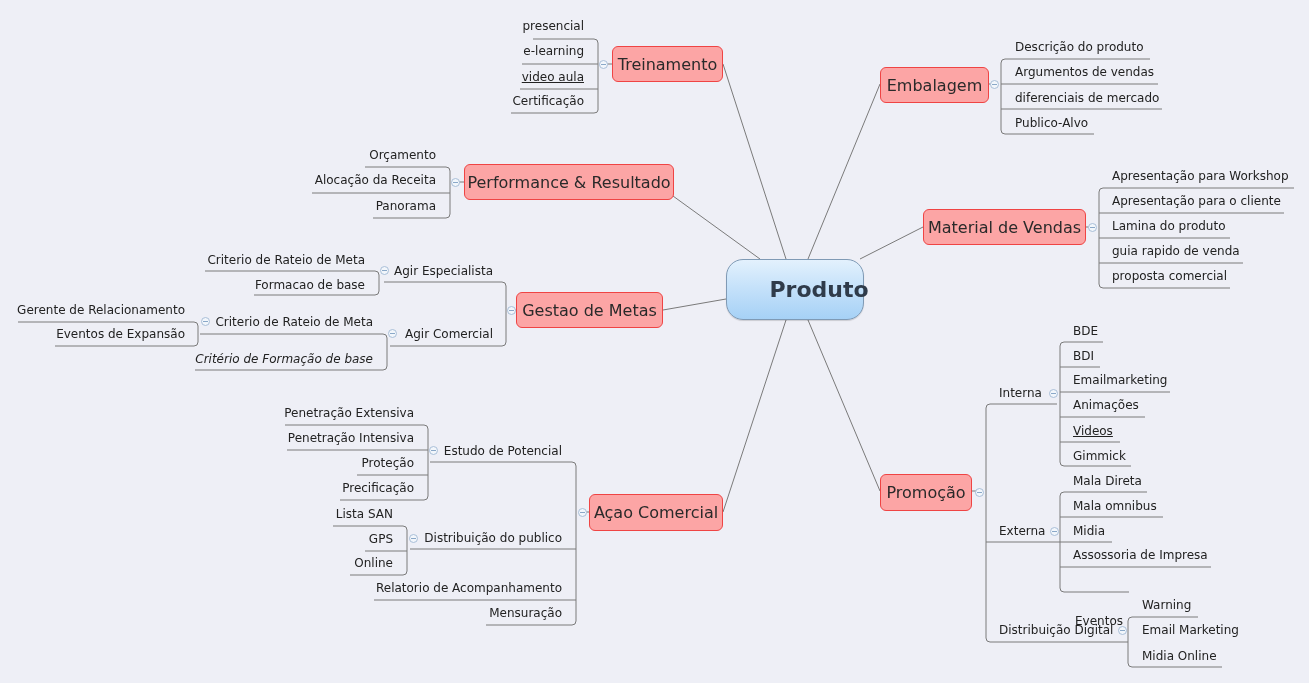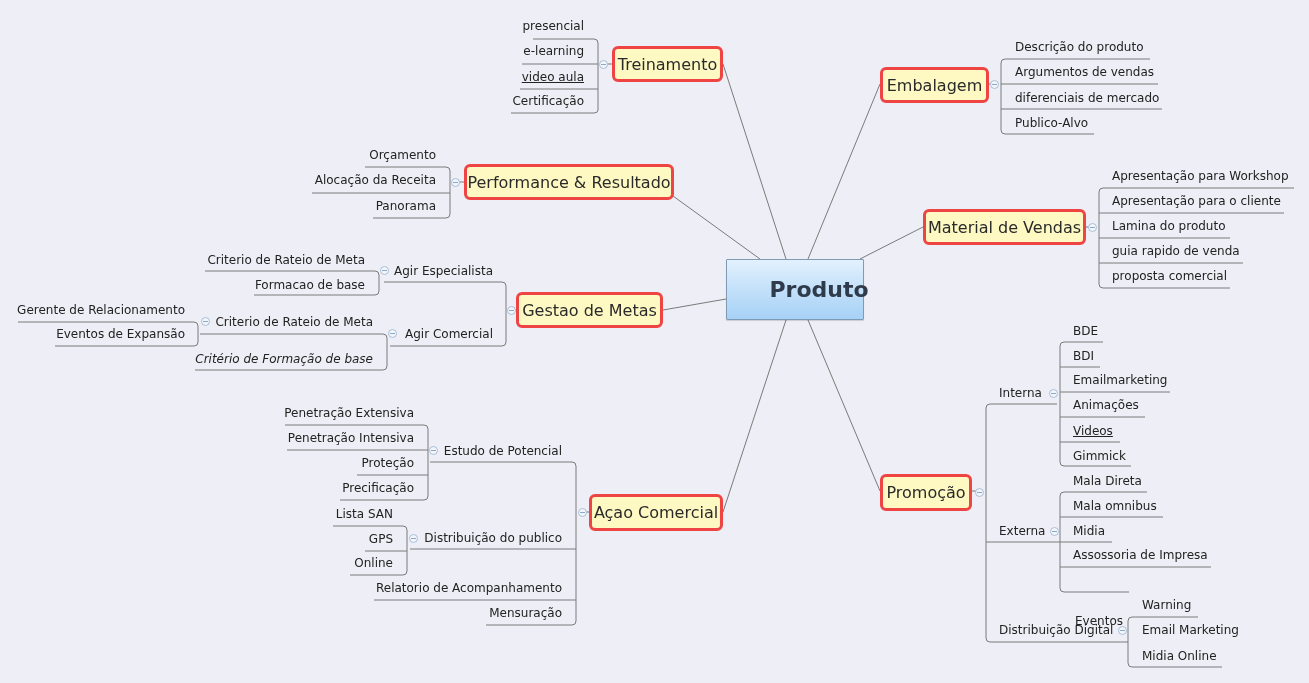--- a/index.html
+++ b/index.html
@@ -6,31 +6,31 @@
   body {
     width:1309px; height:683px; overflow:hidden;
     background:#eeeff6;
     font-family:"DejaVu Sans", sans-serif;
     position:relative;
   }
   #lines { position:absolute; left:0; top:0; width:1309px; height:683px; }
   .central {
     position:absolute; left:726px; top:259px; width:138px; height:61px;
     box-sizing:border-box;
-    border:1px solid #7f9ab5; border-radius:1px;
+    border:1px solid #7f9ab5; border-radius:17px;
     background:linear-gradient(#e3f1fd 0%, #c6e2fa 45%, #a6d1f6 100%);
     display:flex; align-items:center; justify-content:center;
     font-family:"DejaVu Sans", sans-serif; font-weight:bold; font-size:22px; color:#2f3b4a;
     box-shadow: 0 1px 1px rgba(0,0,0,0.15);
     padding-left: 48px;
   }
   .main-topic {
     position:absolute; box-sizing:border-box;
-    border:3px solid #ef4444; border-radius:6px;
-    background:#fef9c3;
+    border:1px solid #ef4444; border-radius:6px;
+    background:#fca5a5;
     display:flex; align-items:center; justify-content:center;
     font-size:16px; color:#2a2a2a; white-space:nowrap;
   }
   .sub {
     position:absolute; font-size:12px; color:#222; white-space:nowrap;
     line-height:14px; height:14px;
   }
   .sub.r { text-align:right; }
   .collapse {
     position:absolute; width:9px; height:9px; box-sizing:border-box;

